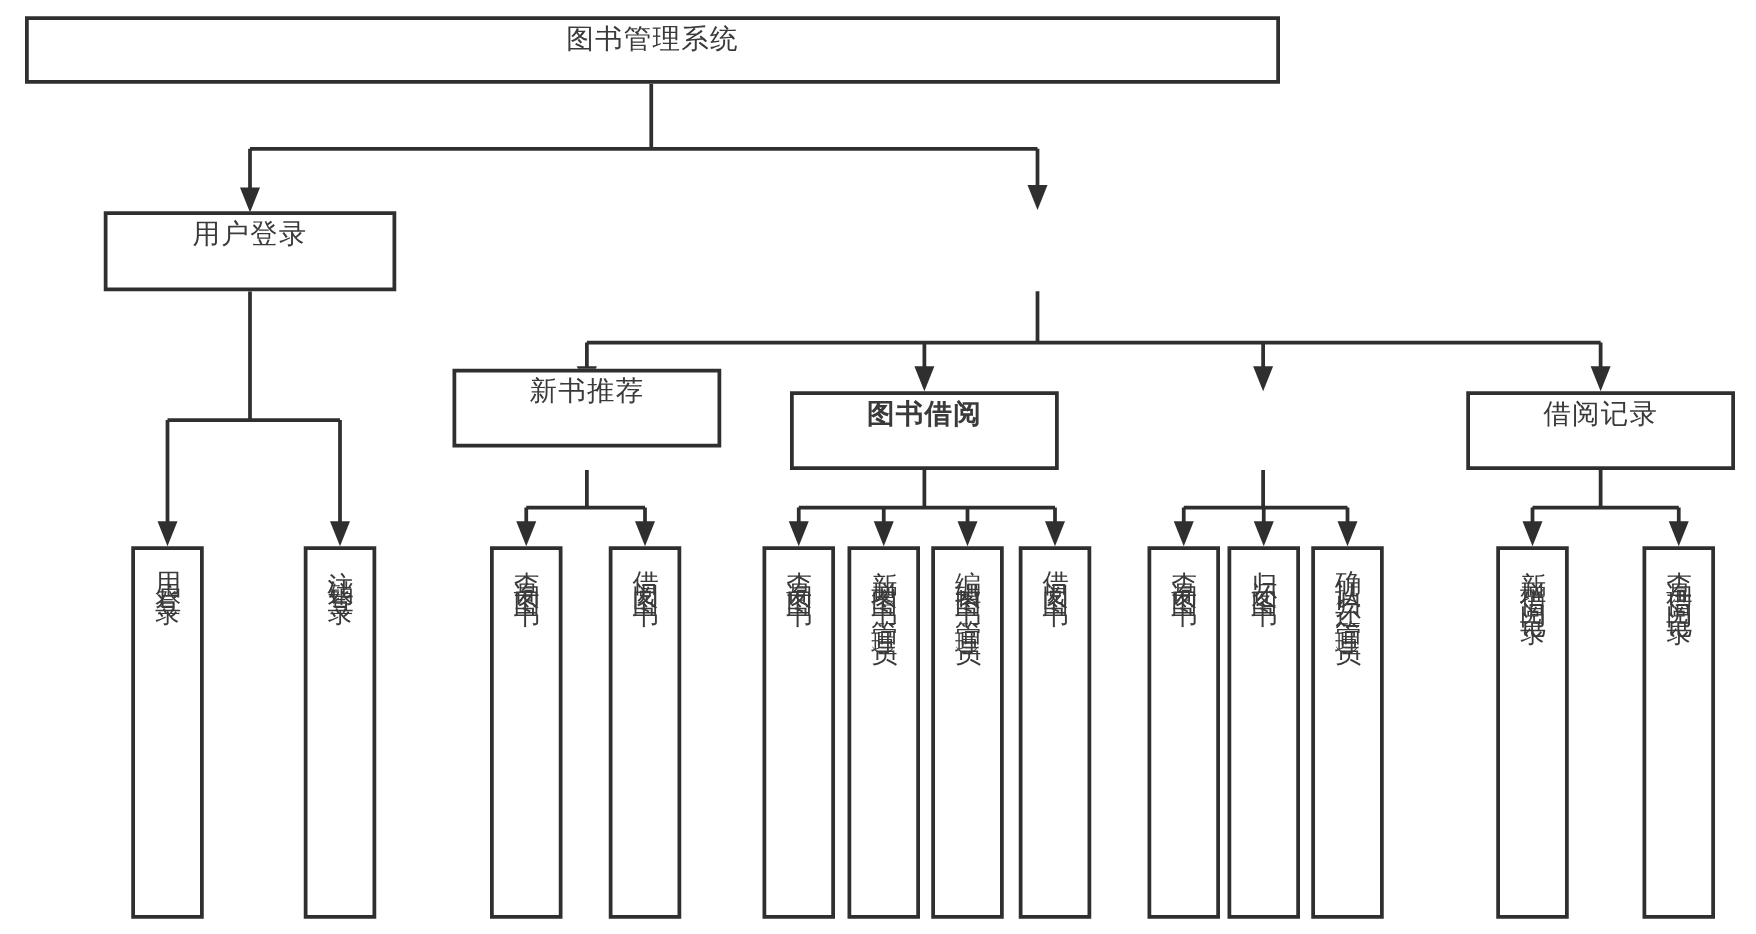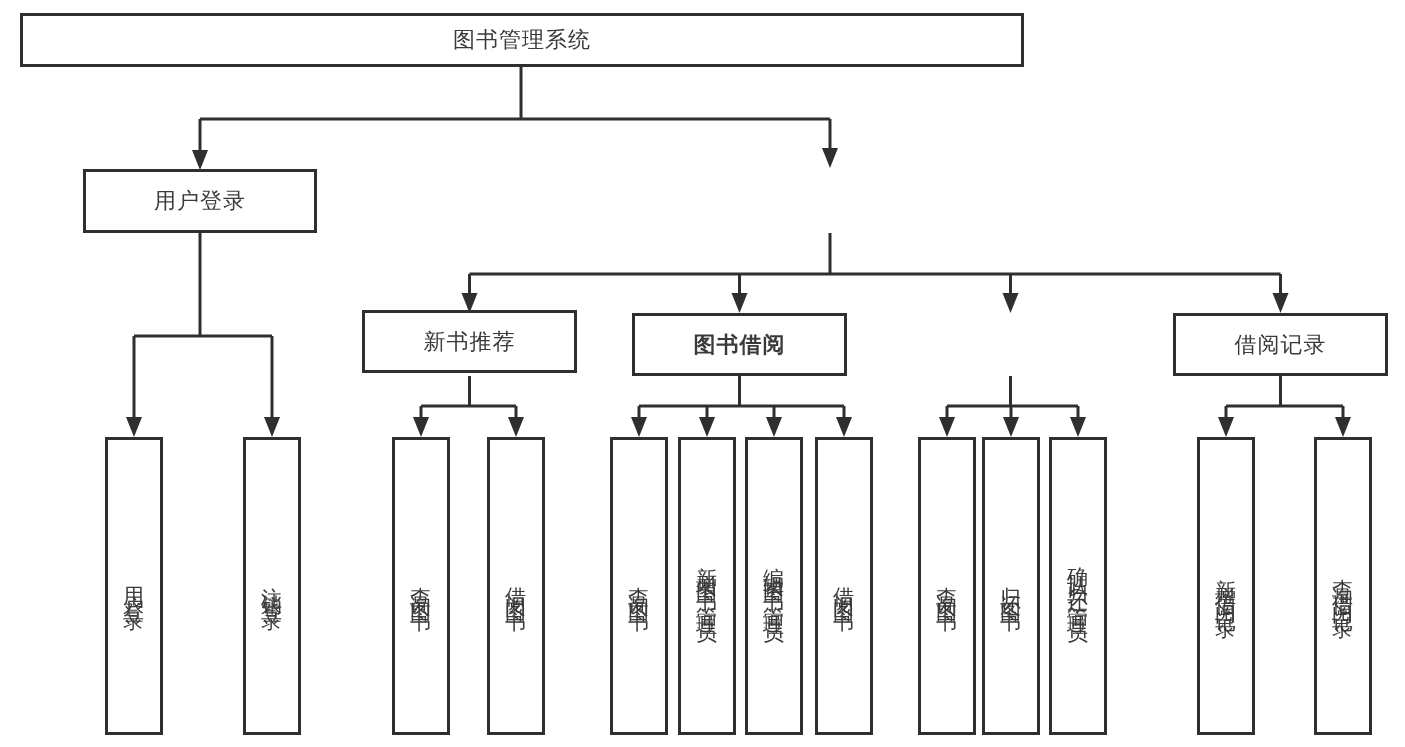--- a/index.html
+++ b/index.html
@@ -16,21 +16,21 @@
     font-family:"Liberation Sans", sans-serif;
     overflow:hidden;
   }
   .connectors{position:absolute;left:0;top:0;}
   .node{
     position:absolute;
     box-sizing:border-box;
     border:3px solid var(--line);
     background:#fff;
     display:flex;
-    align-items:center;
+    align-items:flex-start;
     justify-content:center;
     color:var(--text);
     font-size:22px;
     letter-spacing:1px;
     white-space:nowrap;
   }
   .vnode span{
     writing-mode:vertical-rl;
     letter-spacing:8px;
     line-height:1;
@@ -118,21 +118,21 @@
   </svg>
 
   <div class="node" style="left:20px;top:13px;width:1004px;height:54px;">
     <span>图书管理系统</span>
   </div>
 
   <div class="node" style="left:83px;top:169px;width:234px;height:64px;">
     <span>用户登录</span>
   </div>
 
-  <div class="node" style="left:362px;top:310px;width:215px;height:63px;">
+  <div class="node" style="left:362px;top:295px;width:215px;height:63px;">
     <span>新书推荐</span>
   </div>
   <div class="node" style="left:632px;top:313px;width:215px;height:63px;font-weight:bold;">
     <span>图书借阅</span>
   </div>
   <div class="node" style="left:1173px;top:313px;width:215px;height:63px;">
     <span>借阅记录</span>
   </div>
 
   <div class="node vnode" style="left:105px;top:437px;width:58px;height:298px;">

